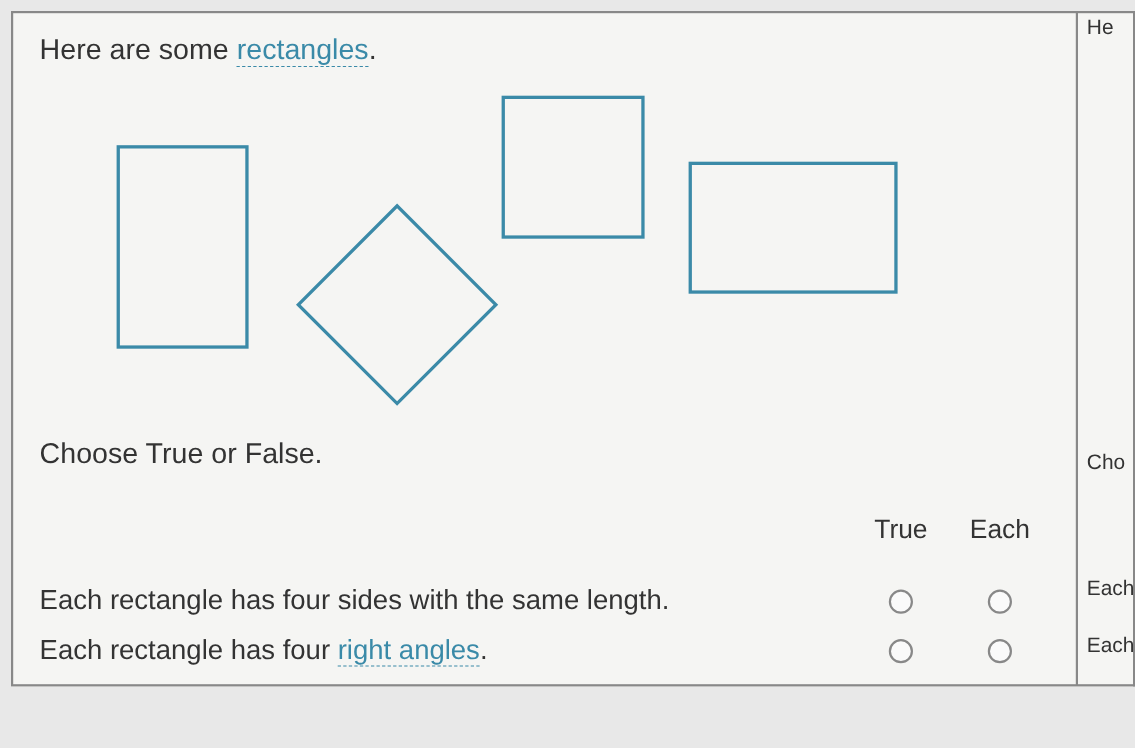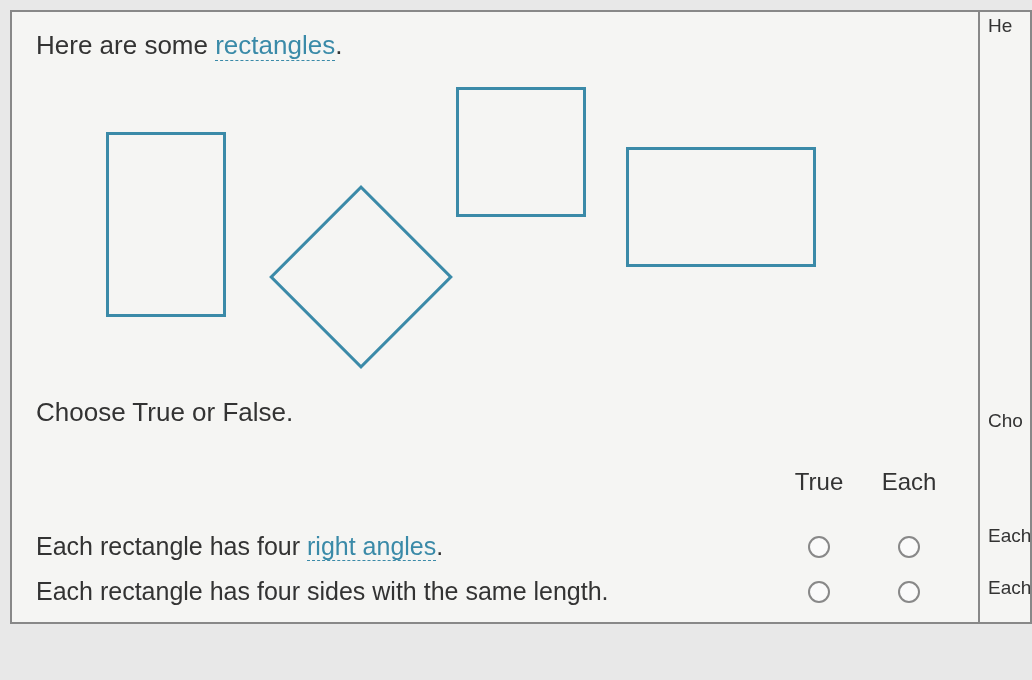--- a/index.html
+++ b/index.html
@@ -158,33 +158,33 @@
 
     <div class="instruction">Choose True or False.</div>
 
     <div class="tf-header-row">
       <div class="tf-header-spacer"></div>
       <div class="tf-col">True</div>
       <div class="tf-col">Each</div>
     </div>
 
     <div class="question-row">
-      <div class="question-text">
-        <span>Each rectangle has four </span><a href="#" class="term-link">right angles</a><span>.</span>
-      </div>
+      <div class="question-text">Each rectangle has four sides with the same length.</div>
       <div class="radio-cell">
         <div class="radio-circle"></div>
       </div>
       <div class="radio-cell">
         <div class="radio-circle"></div>
       </div>
     </div>
 
     <div class="question-row">
-      <div class="question-text">Each rectangle has four sides with the same length.</div>
+      <div class="question-text">
+        <span>Each rectangle has four </span><a href="#" class="term-link">right angles</a><span>.</span>
+      </div>
       <div class="radio-cell">
         <div class="radio-circle"></div>
       </div>
       <div class="radio-cell">
         <div class="radio-circle"></div>
       </div>
     </div>
 
   </div>
 

